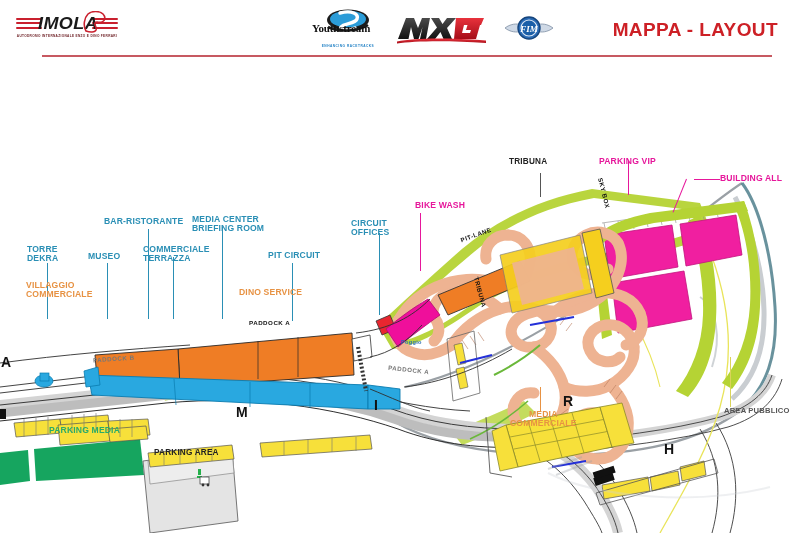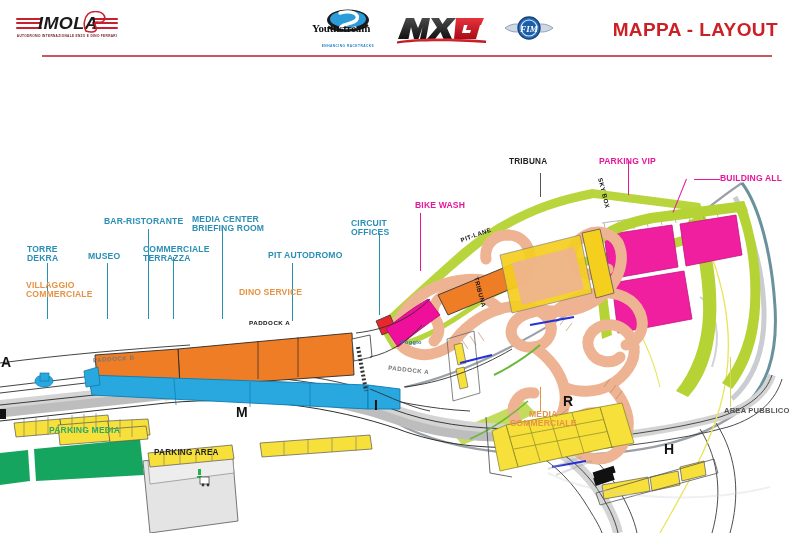--- a/index.html
+++ b/index.html
@@ -388,21 +388,21 @@
     <div class="leader" style="left:730px;top:300px;height:50px;background:#d9d45a;"></div>
 
     <div class="lbl lbl-blue" style="left:27px;top:188px;">TORRE
 DEKRA</div>
     <div class="lbl lbl-blue" style="left:88px;top:195px;">MUSEO</div>
     <div class="lbl lbl-blue" style="left:104px;top:160px;">BAR-RISTORANTE</div>
     <div class="lbl lbl-blue" style="left:143px;top:188px;">COMMERCIALE
 TERRAZZA</div>
     <div class="lbl lbl-blue" style="left:192px;top:158px;">MEDIA CENTER
 BRIEFING ROOM</div>
-    <div class="lbl lbl-blue" style="left:268px;top:194px;">PIT AUTODROMO</div>
+    <div class="lbl lbl-blue" style="left:268px;top:194px;">PIT CIRCUIT</div>
     <div class="lbl lbl-blue" style="left:351px;top:162px;">CIRCUIT
 OFFICES</div>
     <div class="lbl lbl-magenta" style="left:392px;top:144px;margin-left:23px;">BIKE WASH</div>
     <div class="lbl lbl-orange" style="left:26px;top:224px;">VILLAGGIO
 COMMERCIALE</div>
     <div class="lbl lbl-orange" style="left:239px;top:231px;">DINO SERVICE</div>
     <div class="lbl lbl-dark" style="left:509px;top:101px;">TRIBUNA</div>
     <div class="lbl lbl-magenta" style="left:599px;top:100px;">PARKING VIP</div>
     <div class="lbl lbl-magenta" style="left:720px;top:117px;">BUILDING ALL</div>
     <div class="lbl lbl-green" style="left:49px;top:369px;">PARKING MEDIA</div>

